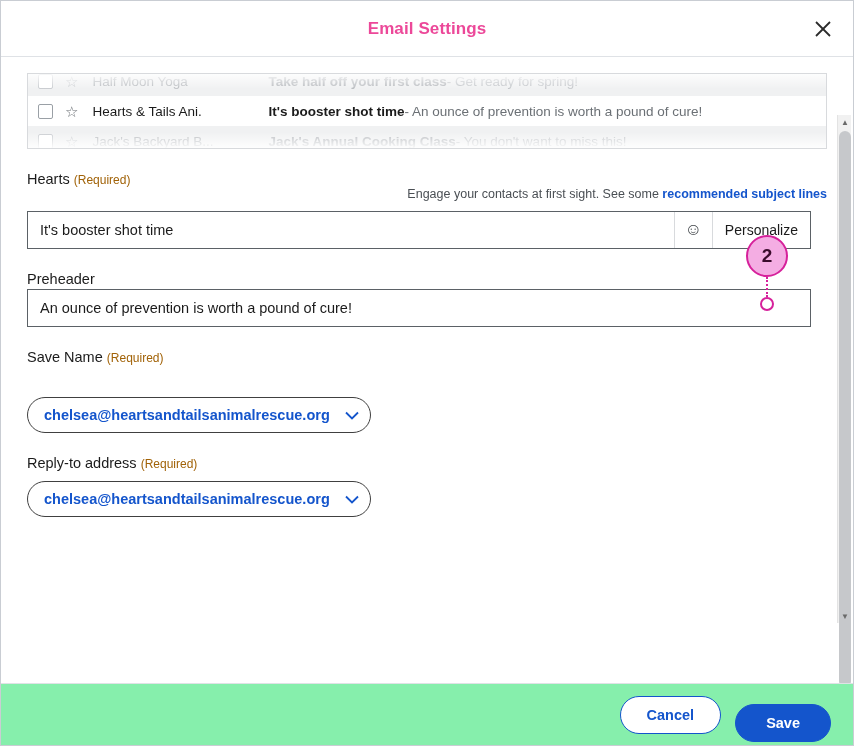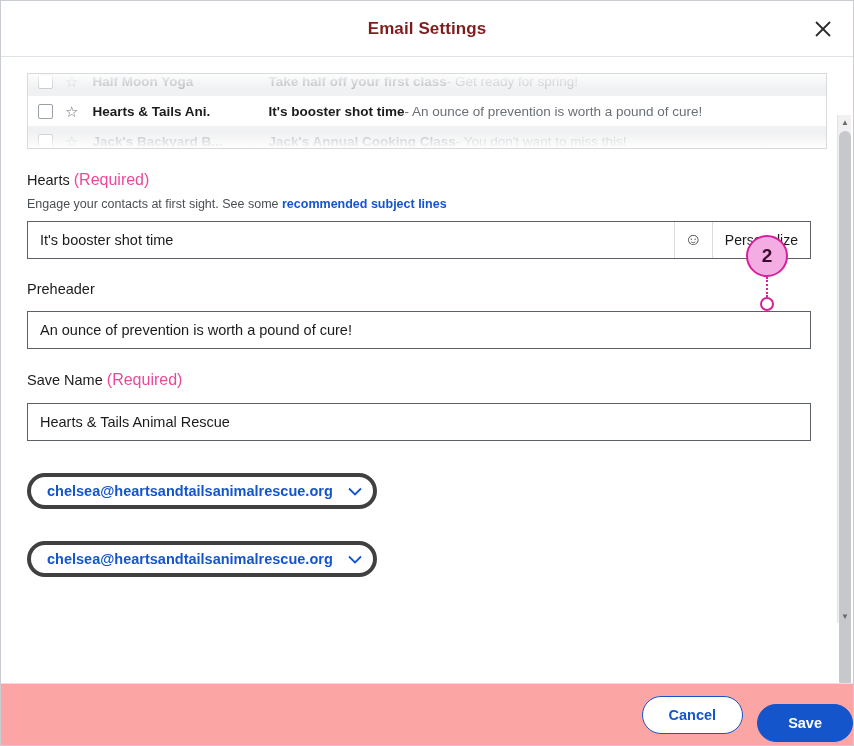--- a/index.html
+++ b/index.html
@@ -25,21 +25,21 @@
     flex: 0 0 56px;
     border-bottom: 1px solid #dfe2e6;
     display: flex;
     align-items: center;
     justify-content: center;
     background: #fff;
   }
   .modal-title {
     font-size: 17px;
     font-weight: bold;
-    color: #7f1d1d;
+    color: #ec4899;
     letter-spacing: .1px;
   }
   .close-btn {
     position: absolute;
     right: 14px; top: 12px;
     width: 32px; height: 32px;
     display: flex; align-items: center; justify-content: center;
     cursor: pointer;
     color: #2b2b2b;
     background: none; border: none;
@@ -93,21 +93,21 @@
   .preview-row.faded .pv-check, .preview-row.faded2 .pv-check { border-color: #c9ccd0; }
   .pv-star {
     margin-right: 14px;
     font-size: 15px;
     color: #6b7075;
     flex: 0 0 auto;
     line-height: 1;
   }
   .preview-row.faded .pv-star, .preview-row.faded2 .pv-star { color: #c3c6ca; }
   .pv-sender {
-    font-weight: bold;
+    font-weight: normal;
     width: 176px;
     flex: 0 0 auto;
     overflow: hidden;
     text-overflow: ellipsis;
   }
   .pv-subject { font-weight: bold; }
   .pv-snippet { font-weight: normal; color: #6b7075; }
   .preview-row.faded .pv-snippet,
   .preview-row.faded2 .pv-snippet { color: #c3c6ca; }
 
@@ -124,27 +124,27 @@
   }
 
   
   .field-group { margin-top: 22px; }
   .field-label {
     font-size: 14.5px;
     color: #1b1b1b;
     font-weight: normal;
   }
   .field-label .req {
-    color: #ec4899;
-    font-size: 16px;
+    color: #a16207;
+    font-size: 12px;
   }
   .helper {
-    margin-top: 8px;
     font-size: 12.5px;
     color: #4a4f54;
+    text-align: right;
   }
   .helper a {
     color: #1455cc;
     text-decoration: none;
     font-weight: bold;
   }
 
   .input-row {
     margin-top: 10px;
     display: flex;
@@ -176,37 +176,37 @@
     padding: 0 12px;
     border-left: 1px solid #d8dadd;
     display: flex; align-items: center; justify-content: center;
     font-size: 14px;
     color: #1b1b1b;
     cursor: pointer;
     background: #fff;
     white-space: nowrap;
   }
   .plain-input {
-    margin-top: 14px;
+    margin-top: 2px;
     width: 784px;
     height: 38px;
     border: 1px solid #5b6166;
     font-size: 14.5px;
     padding: 0 12px;
     color: #1b1b1b;
     outline: none;
     font-family: "Liberation Sans", sans-serif;
     background: #fff;
   }
   .pill-select {
     margin-top: 10px;
     display: inline-flex;
     align-items: center;
     height: 36px;
-    border: 4px solid #404040;
+    border: 1px solid #404040;
     border-radius: 18px;
     padding: 0 8px 0 16px;
     color: #1455cc;
     font-size: 14.5px;
     font-weight: bold;
     cursor: pointer;
     background: #fff;
   }
   .pill-select .chev {
     margin-left: 12px;
@@ -275,22 +275,23 @@
   }
 
   
   .modal-footer {
     flex: 0 0 62px;
     height: 62px;
     border-top: 1px solid #dfe2e6;
     display: flex;
     align-items: center;
     justify-content: flex-end;
+    padding-right: 22px;
     gap: 14px;
-    background: #fca5a5;
+    background: #86efac;
   }
   .btn {
     height: 38px;
     border-radius: 19px;
     font-size: 14.5px;
     font-weight: bold;
     cursor: pointer;
     font-family: "Liberation Sans", sans-serif;
   }
   .btn-cancel {
@@ -369,35 +370,38 @@
       <div class="field-group">
         <div class="field-label">Preheader</div>
         <input class="plain-input" type="text" value="An ounce of prevention is worth a pound of cure!" style="">
       </div>
 
       <div class="field-group">
         <div class="field-label">
           <span>Save Name</span>
           <span class="req">(Required)</span>
         </div>
-        <input class="plain-input" type="text" value="Hearts &amp; Tails Animal Rescue" style="">
       </div>
 
       <div class="field-group">
         <div class="pill-select">
           <span>chelsea@heartsandtailsanimalrescue.org</span>
           <span class="chev">
             <svg width="14" height="9" viewBox="0 0 14 9" aria-hidden="true">
               <polyline points="1,1.5 7,7.5 13,1.5" fill="none" stroke="#1455cc" stroke-width="1.8"></polyline>
             </svg>
           </span>
         </div>
       </div>
 
       <div class="field-group">
+        <div class="field-label">
+          <span>Reply-to address</span>
+          <span class="req">(Required)</span>
+        </div>
         <div class="pill-select">
           <span>chelsea@heartsandtailsanimalrescue.org</span>
           <span class="chev">
             <svg width="14" height="9" viewBox="0 0 14 9" aria-hidden="true">
               <polyline points="1,1.5 7,7.5 13,1.5" fill="none" stroke="#1455cc" stroke-width="1.8"></polyline>
             </svg>
           </span>
         </div>
       </div>
 

